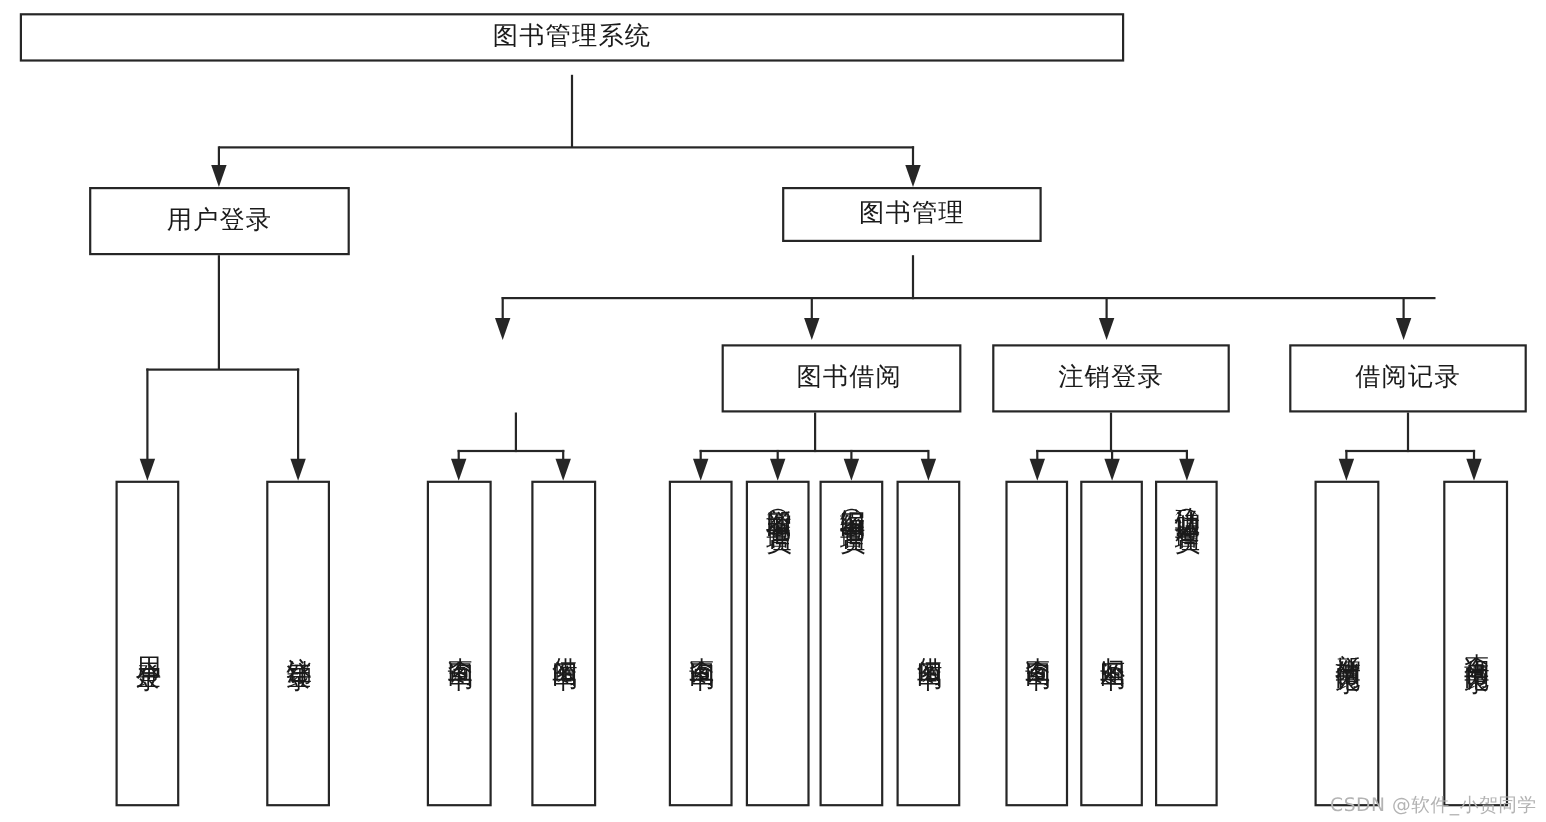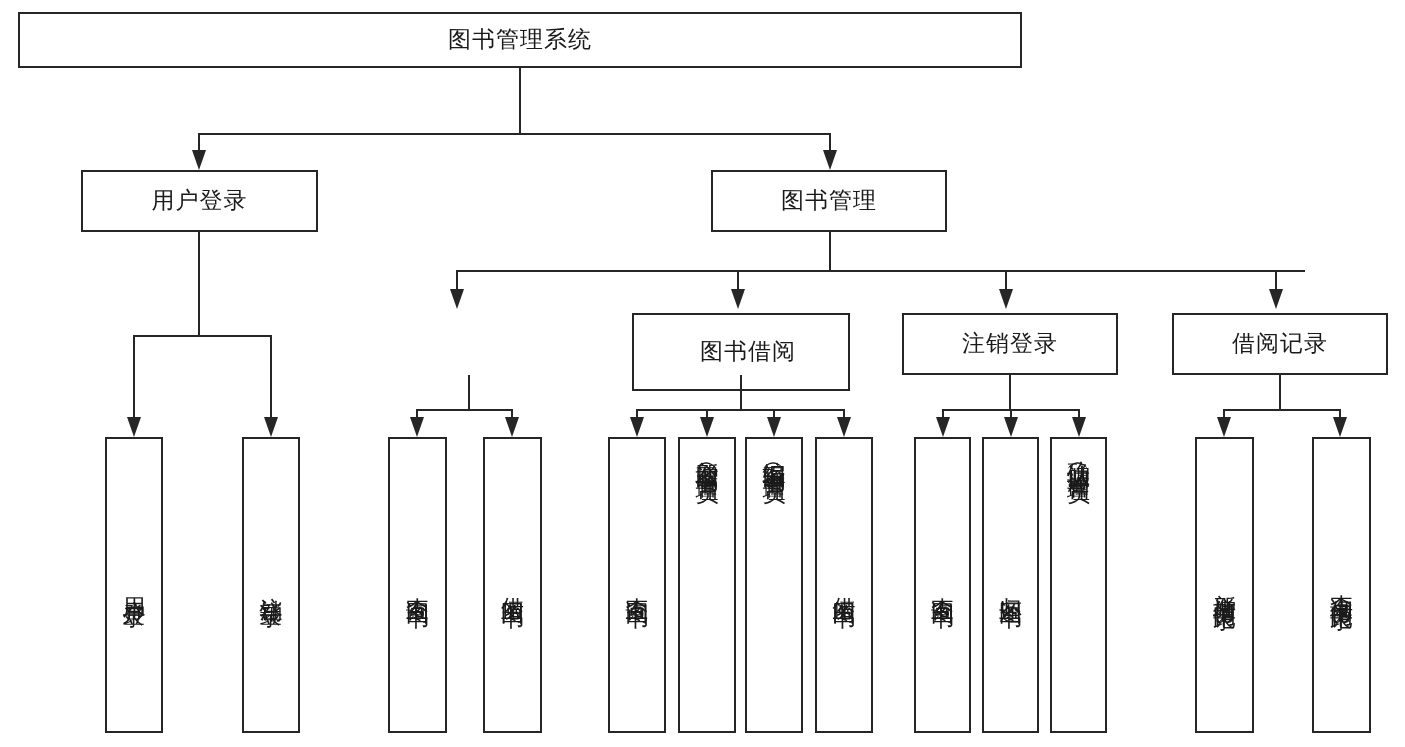--- a/index.html
+++ b/index.html
@@ -71,37 +71,37 @@
     letter-spacing: 0.5px;
     white-space: nowrap;
     pointer-events: none;
   }
 </style>
 </head>
 <body>
 
 <div id="canvas">
 
-  <div class="node node-h" style="left:18px; top:12px; width:1004px; height:56px;">
+  <div class="node node-h" style="left:18px; top:12px; width:1004px; height:44px;">
     <span>图书管理系统</span>
   </div>
 
   <div class="edge edge-v" style="left:519px; top:68px; width:2px; height:66px;"></div>
 
   <div class="edge edge-h" style="left:199px; top:133px; width:632px; height:2px;"></div>
 
   <div class="edge edge-v" style="left:198px; top:133px; width:2px; height:20px;"></div>
   <div class="arrow" style="left:192px; top:150px;"></div>
   <div class="edge edge-v" style="left:829px; top:133px; width:2px; height:20px;"></div>
   <div class="arrow" style="left:823px; top:150px;"></div>
 
   <div class="node node-h" style="left:81px; top:170px; width:237px; height:62px;">
     <span>用户登录</span>
   </div>
-  <div class="node node-h" style="left:711px; top:170px; width:236px; height:62px;">
+  <div class="node node-h" style="left:711px; top:170px; width:236px; height:50px;">
     <span>图书管理</span>
   </div>
 
   <div class="edge edge-v" style="left:198px; top:232px; width:2px; height:104px;"></div>
   <div class="edge edge-h" style="left:133px; top:335px; width:139px; height:2px;"></div>
   <div class="edge edge-v" style="left:133px; top:335px; width:2px; height:85px;"></div>
   <div class="arrow" style="left:127px; top:417px;"></div>
   <div class="edge edge-v" style="left:270px; top:335px; width:2px; height:85px;"></div>
   <div class="arrow" style="left:264px; top:417px;"></div>
 
@@ -117,21 +117,21 @@
 
   <div class="edge edge-v" style="left:456px; top:270px; width:2px; height:22px;"></div>
   <div class="arrow" style="left:450px; top:289px;"></div>
   <div class="edge edge-v" style="left:737px; top:270px; width:2px; height:22px;"></div>
   <div class="arrow" style="left:731px; top:289px;"></div>
   <div class="edge edge-v" style="left:1005px; top:270px; width:2px; height:22px;"></div>
   <div class="arrow" style="left:999px; top:289px;"></div>
   <div class="edge edge-v" style="left:1275px; top:270px; width:2px; height:22px;"></div>
   <div class="arrow" style="left:1269px; top:289px;"></div>
 
-  <div class="node node-h" style="left:632px; top:313px; width:218px; height:78px;padding-left:14px;">
+  <div class="node node-h" style="left:656px; top:313px; width:218px; height:62px;padding-left:14px;">
     <span>图书借阅</span>
   </div>
   <div class="node node-h" style="left:902px; top:313px; width:216px; height:62px;">
     <span>注销登录</span>
   </div>
   <div class="node node-h" style="left:1172px; top:313px; width:216px; height:62px;justify-content:center;">
     <span>借阅记录</span>
   </div>
 
   <div class="edge edge-v" style="left:468px; top:375px; width:2px; height:36px;"></div>
@@ -198,14 +198,15 @@
   <div class="edge edge-v" style="left:1339px; top:409px; width:2px; height:12px;"></div>
   <div class="arrow" style="left:1333px; top:417px;"></div>
 
   <div class="node node-v" style="left:1195px; top:437px; width:59px; height:296px;">
     <span>新增借阅记录</span>
   </div>
   <div class="node node-v" style="left:1312px; top:437px; width:59px; height:296px;">
     <span>查询借阅记录</span>
   </div>
 
+  <div id="watermark">CSDN @软件_小贺同学</div>
 
 </div>
 
 </body></html>

